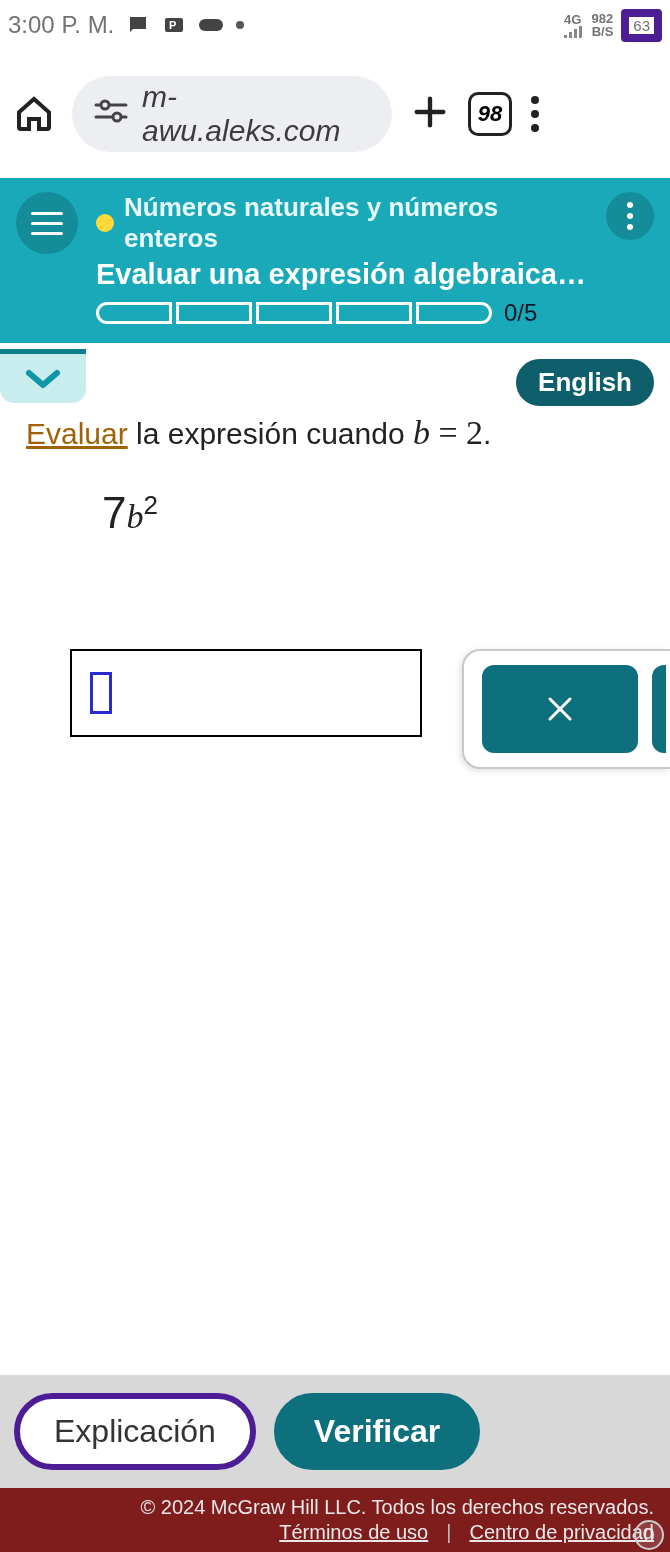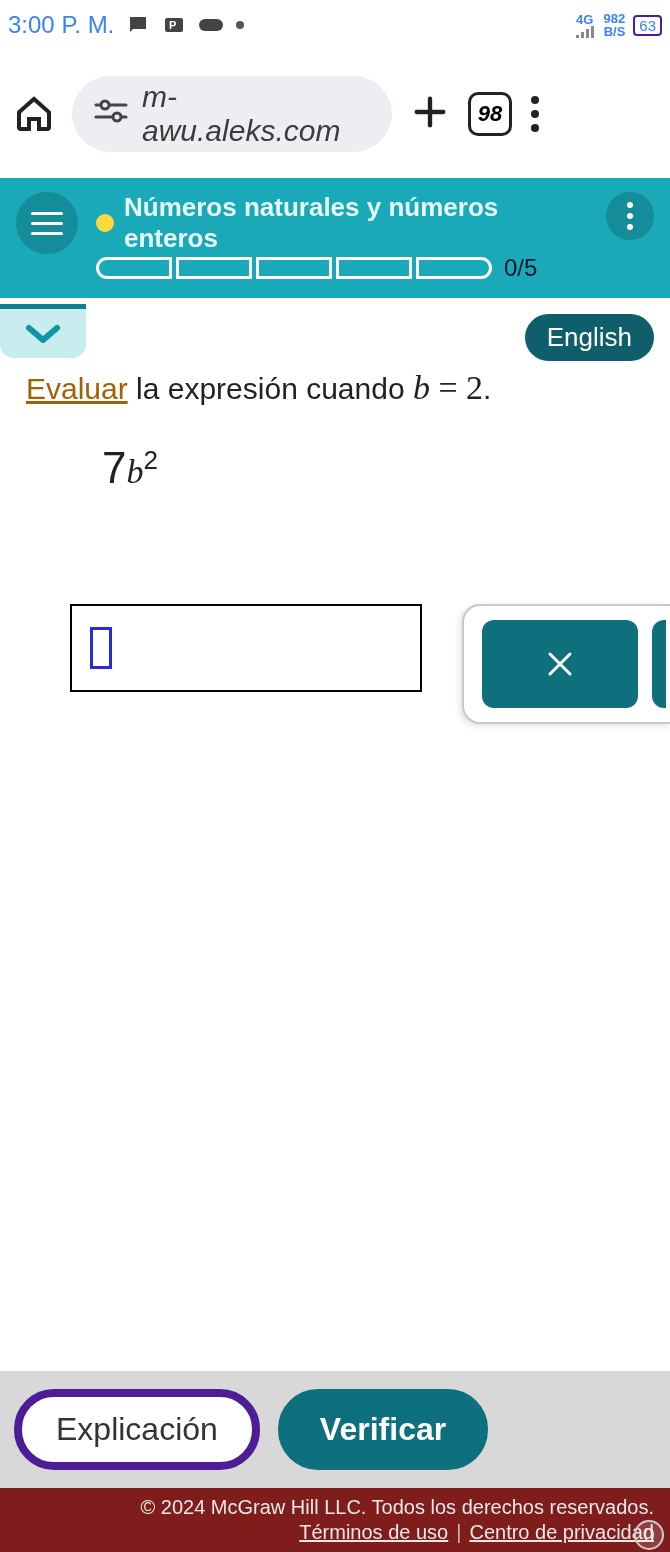--- a/index.html
+++ b/index.html
@@ -1,84 +1,84 @@
 <!DOCTYPE html>
 <html><head>
 <meta charset="utf-8">
 <style>
 * { margin: 0; padding: 0; box-sizing: border-box; font-family: Arial, Helvetica, sans-serif; }
 html, body { width: 670px; height: 1552px; background: #fff; overflow: hidden; }
 
 
-.status-bar { height: 50px; display: flex; align-items: center; justify-content: space-between; padding: 0 8px; font-size: 24px; color: #3b82f6; }
+.status-bar { height: 50px; display: flex; align-items: center; justify-content: space-between; padding: 0 8px; font-size: 24px; color: #737373; }
 .status-left { display: flex; align-items: center; gap: 12px; }
 .status-right { display: flex; align-items: center; gap: 8px; font-size: 16px; }
 .status-icon { display: inline-flex; }
 .net-block { display: flex; flex-direction: column; align-items: center; line-height: 1; font-size: 13px; font-weight: bold; }
-.battery-box { border: 2px solid #4c1d95; border-radius: 4px; padding: 0 4px; font-size: 15px; position: relative; }
+.battery-box { border: 8px solid #4c1d95; border-radius: 4px; padding: 0 4px; font-size: 15px; position: relative; }
 .dot-small { width: 8px; height: 8px; background: #555; border-radius: 50%; }
 
 
 .chrome-bar { height: 128px; display: flex; align-items: center; gap: 18px; padding: 0 14px; font-style: italic; }
 .home-btn { width: 40px; height: 40px; }
 .url-pill { flex: 1; background: #eceef2; border-radius: 40px; height: 76px; display: flex; align-items: center; padding: 0 22px; gap: 14px; font-size: 30px; color: #3c3c3c; max-width: 320px; }
 .site-settings-icon { width: 34px; }
 .plus-btn { width: 40px; }
 .tabs-badge { width: 44px; height: 44px; border: 3px solid #222; border-radius: 10px; display: flex; align-items: center; justify-content: center; font-size: 22px; font-weight: bold; }
 .kebab { width: 10px; display: flex; flex-direction: column; gap: 6px; align-items: center; }
 .kebab span { width: 8px; height: 8px; background: #222; border-radius: 50%; }
 
 
-.aleks-head { background: #1aa9b8; color: #fff; padding: 14px 16px 16px 16px; display: flex; flex-direction: column; gap: 0; position: relative; }
+.aleks-head { background: #1aa9b8; color: #fff; padding: 14px 16px 16px 16px; display: flex; flex-direction: column; gap: 8px; position: relative; }
 .aleks-row1 { display: flex; align-items: flex-start; gap: 18px; }
 .hamburger { width: 62px; height: 62px; background: #148c99; border-radius: 50%; display: flex; flex-direction: column; justify-content: center; align-items: center; gap: 7px; flex-shrink: 0; }
 .hamburger span { width: 32px; height: 3px; background: #fff; border-radius: 2px; }
 .topic-col { flex: 1; min-width: 0; }
 .topic-cat { font-size: 26px; font-weight: bold; color: #e7f8fa; display: flex; align-items: center; gap: 10px; }
 .yellow-dot { width: 18px; height: 18px; background: #ffd93b; border-radius: 50%; flex-shrink: 0; }
 .topic-title { font-size: 29px; font-weight: bold; margin-top: 4px; white-space: nowrap; overflow: hidden; text-overflow: ellipsis; }
 .head-kebab { width: 48px; height: 48px; background: #148c99; border-radius: 50%; display: flex; flex-direction: column; justify-content: center; align-items: center; gap: 5px; flex-shrink: 0; }
 .head-kebab span { width: 6px; height: 6px; background: #fff; border-radius: 50%; }
 .progress-row { display: flex; align-items: center; gap: 12px; padding-left: 80px; }
 .seg-track { display: flex; gap: 4px; }
 .seg { width: 76px; height: 22px; background: transparent; border: 3px solid #fff; }
 .seg:first-child { border-radius: 12px 0 0 12px; }
 .seg:last-child { border-radius: 0 12px 12px 0; }
 .prog-label { font-size: 24px; color: #0f172a; }
 
 
 .sub-bar { display: flex; justify-content: space-between; align-items: flex-start; padding: 6px 16px 0 0; }
 .chev-tab { width: 86px; height: 54px; background: #c9ecef; border-top: 5px solid #0e7f8c; border-radius: 0 0 14px 14px; display: flex; align-items: center; justify-content: center; }
 .chev-tab svg { stroke: #0e96a6; }
-.lang-pill { background: #0e5f6b; color: #fff; font-size: 26px; font-weight: 400; padding: 8px 22px; border-radius: 26px; margin-top: 10px; }
+.lang-pill { background: #0e5f6b; color: #fff; font-size: 26px; font-weight: 700; padding: 8px 22px; border-radius: 26px; margin-top: 10px; }
 
 
 .problem { padding: 8px 26px 0 26px; font-size: 30px; color: #222; }
 .eval-link { color: #a16207; text-decoration: underline; }
 .math-var { font-family: 'Times New Roman', serif; font-style: italic; font-size: 34px; }
 .math-eq { font-family: 'Times New Roman', serif; font-size: 34px; }
 .expr { font-family: 'Times New Roman', serif; font-size: 44px; margin: 36px 0 0 76px; }
 .expr sup { font-size: 26px; vertical-align: 14px; }
 
 
 .answer-row { display: flex; align-items: stretch; margin-top: 110px; padding-left: 70px; gap: 40px; }
 .answer-box { width: 352px; height: 88px; border: 2px solid #000; display: flex; align-items: center; padding-left: 18px; }
 .cursor-box { width: 22px; height: 42px; border: 3px solid #2b2bd6; }
 .tool-panel { flex: 1; border: 2px solid #c8c8c8; border-right: none; border-radius: 18px 0 0 18px; background: #fff; box-shadow: -2px 2px 6px rgba(0,0,0,.12); display: flex; align-items: center; gap: 14px; padding: 14px 0 14px 18px; }
 .tool-btn { width: 156px; height: 88px; background: #0e6f7d; border-radius: 12px; display: flex; align-items: center; justify-content: center; }
 .tool-btn.secondary { width: 14px; border-radius: 12px 0 0 12px; }
 
 
 .bottom-bar { position: absolute; left: 0; right: 0; bottom: 64px; background: #d8d8d8; padding: 18px 14px; display: flex; gap: 18px; }
-.btn { font-size: 32px; padding: 14px 34px; border-radius: 40px; border: 8px solid #4c1d95; background: #fff; color: #333; }
+.btn { font-size: 32px; padding: 14px 34px; border-radius: 40px; border: 6px solid #4c1d95; background: #fff; color: #333; }
 .btn.primary { background: #0e6f7d; color: #fff; border-color: #0e6f7d; font-weight: bold; }
 
 
 .footer { position: absolute; left: 0; right: 0; bottom: 0; height: 64px; background: #7f1d1d; color: #e8e8e8; font-size: 20px; display: flex; flex-direction: column; align-items: flex-end; justify-content: center; padding: 4px 16px; gap: 2px; }
-.footer-links { display: flex; gap: 8px; align-items: center; }
+.footer-links { display: flex; gap: 18px; align-items: center; }
 .footer a { color: #e8e8e8; text-decoration: underline; }
 .footer .divider { color: #bdbdbd; }
 .help-dot { position: absolute; right: 6px; bottom: 2px; width: 30px; height: 30px; border: 2px solid #ccc; border-radius: 50%; display: flex; align-items: center; justify-content: center; font-size: 20px; background: rgba(255,255,255,.15); }
 </style>
 </head>
 <body>
 
 <div class="status-bar">
   <div class="status-left">
     <span>3:00 P. M.</span>
@@ -153,20 +153,21 @@
     <div class="hamburger">
         <span></span>
         <span></span>
         <span></span>
       </div>
     <div class="topic-col">
       <div class="topic-cat">
         <span class="yellow-dot"></span>
         <span>Números naturales y números enteros</span>
       </div>
+      <div class="topic-title">Evaluar una expresión algebraica:...</div>
     </div>
     <div class="head-kebab">
         <span></span>
         <span></span>
         <span></span>
       </div>
   </div>
   <div class="progress-row">
     <div class="seg-track">
       <div class="seg"></div>

